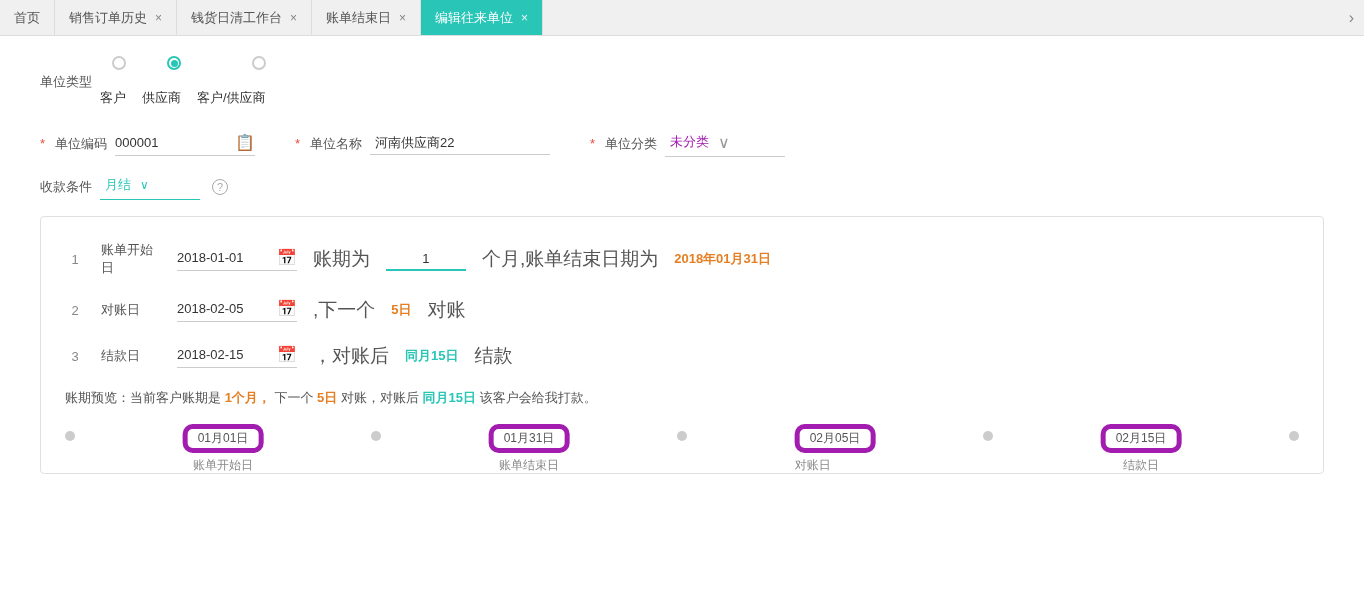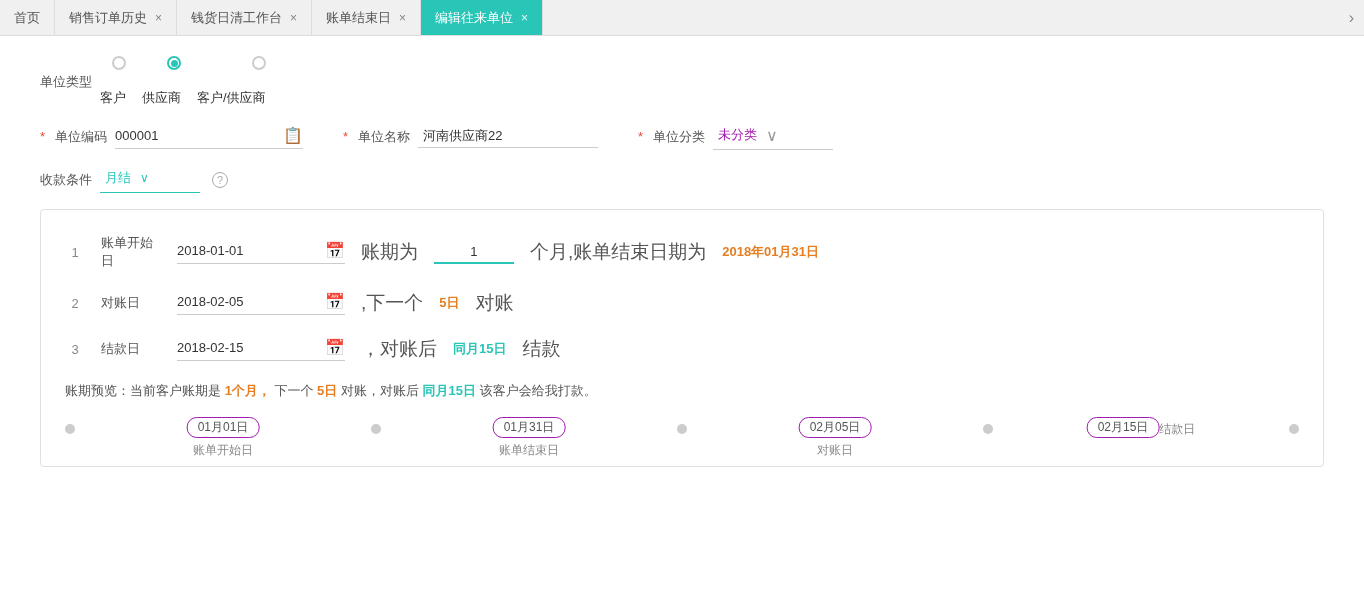--- a/index.html
+++ b/index.html
@@ -116,21 +116,20 @@
       padding: 3px 5px;
       font-size: 13px;
       color: #333;
       background: transparent;
     }
     .input-with-icon {
       display: flex;
       align-items: center;
       border-bottom: 1px solid #ccc;
       padding-bottom: 2px;
-      gap: 48px;
     }
     .input-with-icon input {
       border: none;
       outline: none;
       font-size: 13px;
       color: #333;
       background: transparent;
       padding: 3px 5px 3px 0;
     }
     .calendar-icon {
@@ -266,21 +265,21 @@
       align-items: center;
       gap: 4px;
     }
     .tl-dot {
       width: 10px;
       height: 10px;
       border-radius: 50%;
       background: #ccc;
     }
     .tl-label {
-      border: 1px solid #a21caf;
+      border: 5px solid #a21caf;
       border-radius: 10px;
       padding: 1px 10px;
       font-size: 12px;
       color: #555;
       background: #fff;
       white-space: nowrap;
     }
     .tl-line {
       flex: 1;
       height: 2px;
@@ -314,21 +313,21 @@
   </div>
   <div class="tab active">
     <span>编辑往来单位</span>
     <span class="close-btn">×</span>
   </div>
   <div class="tab-more">›</div>
 </div>
 
 <div class="main-content">
 
-  <div class="form-row" style="margin-bottom:16px;">
+  <div class="form-row" style="margin-bottom:23px;">
     <div class="form-group">
       <span class="form-label">单位类型</span>
       <div class="radio-group">
         <div class="radio-item">
           <div class="radio-circle"></div>
           <span>客户</span>
         </div>
         <div class="radio-item">
           <div class="radio-circle checked"></div>
           <span>供应商</span>
@@ -450,33 +449,33 @@
           <div class="tl-caption">账单结束日</div>
         </div>
       </div>
 
       <div class="tl-dot-wrap">
         <div class="tl-dot"></div>
       </div>
 
       <div style="flex:1; display:flex; flex-direction:column; align-items:center; position:relative;">
         <div class="tl-line" style="width:100%;"></div>
-        <div style="position:absolute; top:-12px; left:50%; transform:translateX(-50%); display:flex; flex-direction:column; align-items:center;">
+        <div style="position:absolute; top:-12px; left:50%; transform:translateX(-50%); display:flex; flex-direction:column; align-items:flex-start;">
           <div class="tl-label">02月05日</div>
           <div class="tl-caption">对账日</div>
         </div>
       </div>
 
       <div class="tl-dot-wrap">
         <div class="tl-dot"></div>
       </div>
 
       <div style="flex:1; display:flex; flex-direction:column; align-items:center; position:relative;">
         <div class="tl-line" style="width:100%;"></div>
-        <div style="position:absolute; top:-12px; left:50%; transform:translateX(-50%); display:flex; align-items:center;">
+        <div style="position:absolute; top:-12px; left:50%; transform:translateX(-50%); display:flex; flex-direction:column; align-items:center;">
           <div class="tl-label">02月15日</div>
           <div class="tl-caption">结款日</div>
         </div>
       </div>
 
       <div class="tl-dot-wrap">
         <div class="tl-dot"></div>
       </div>
     </div>
 

